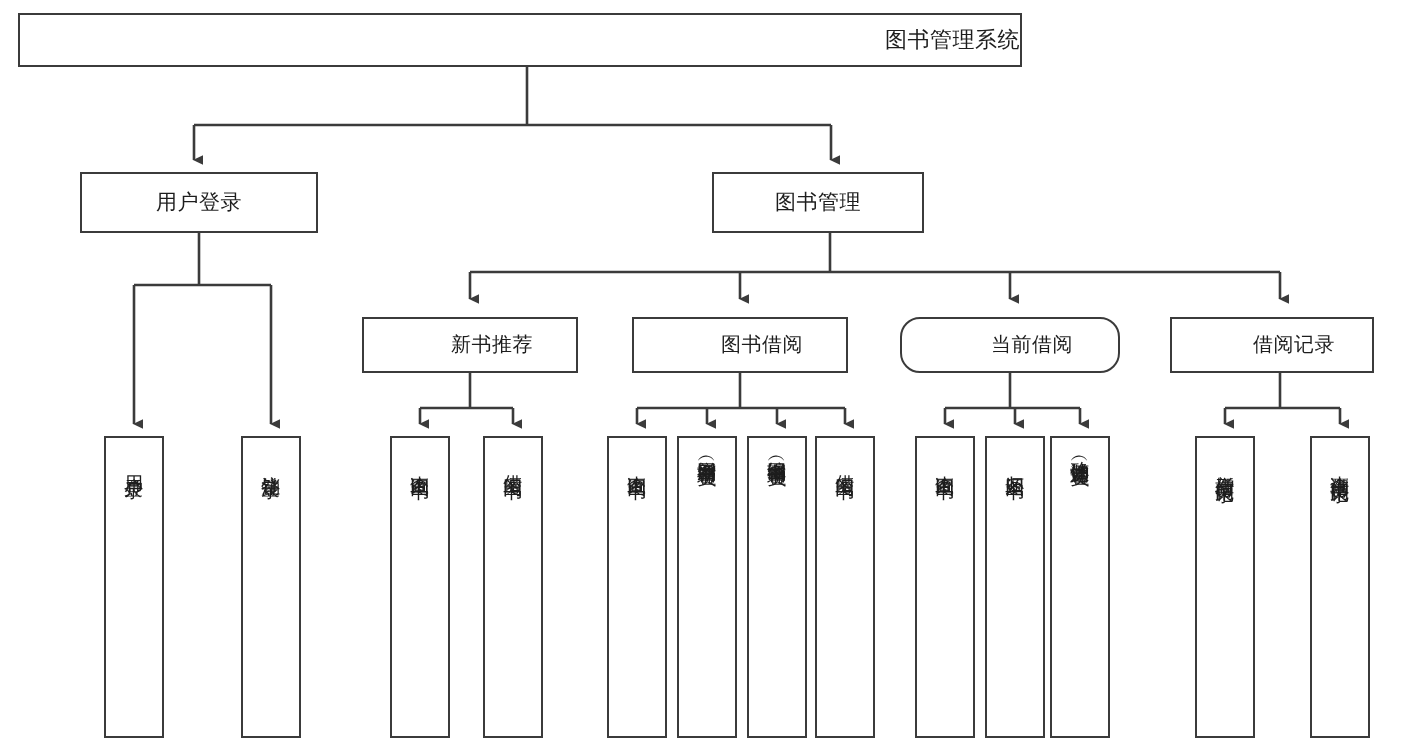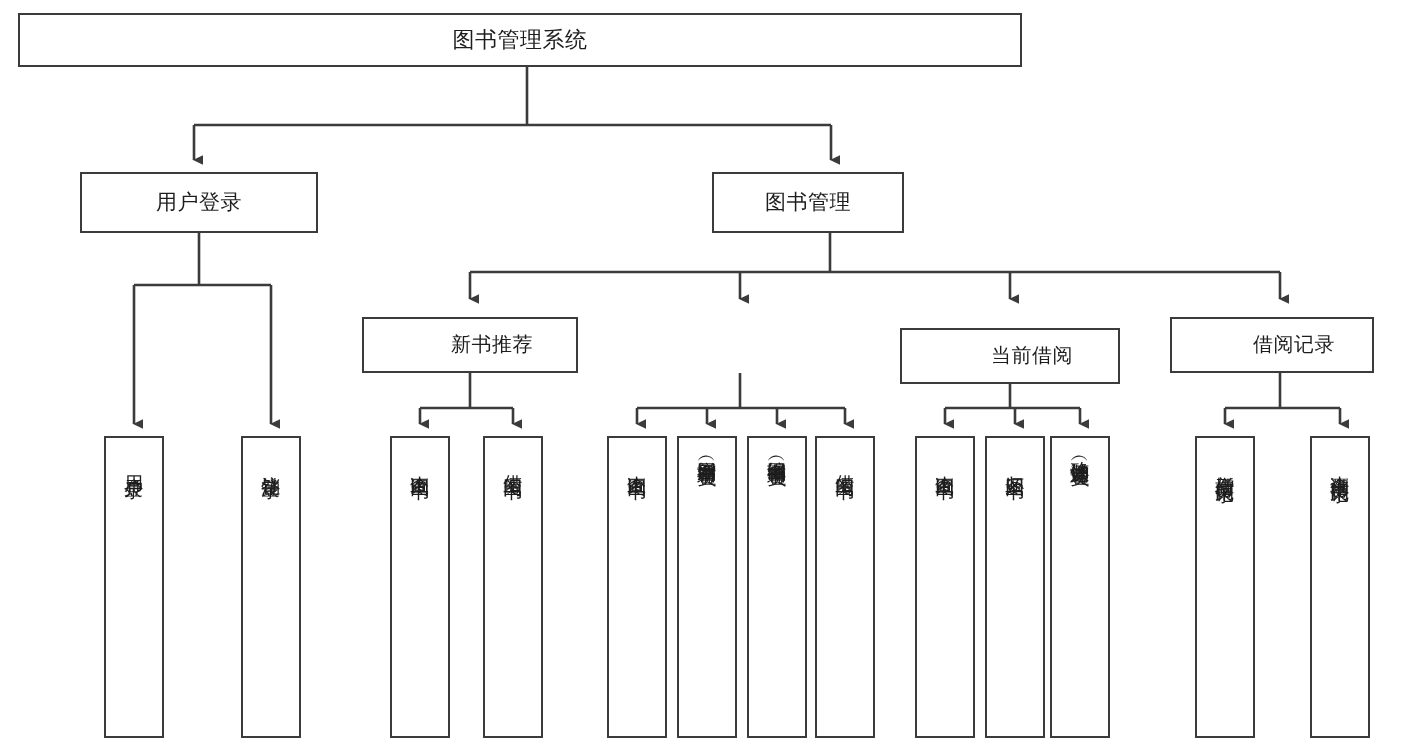--- a/index.html
+++ b/index.html
@@ -33,20 +33,21 @@
     background: #ffffff;
     border: 2.5px solid #3b3b3b;
     display: flex;
     align-items: center;
     justify-content: center;
     color: #1d1d1d;
     z-index: 2;
   }
   .node.root {
     font-size: 22px;
+    justify-content: flex-end;
   }
   .node.level1 {
     font-size: 21px;
   }
   .node.level2 {
     font-size: 20px;
     padding-left: 44px;
   }
   .node.leaf {
     font-size: 19px;
@@ -139,28 +140,31 @@
     </g>
   </svg>
 
   <div class="node root" style="left:18px; top:13px; width:1004px; height:54px;">
     <span class="node-label">图书管理系统</span>
   </div>
 
   <div class="node level1" style="left:80px; top:172px; width:238px; height:61px;">
     <span class="node-label">用户登录</span>
   </div>
-  <div class="node level1" style="left:712px; top:172px; width:192px; height:61px;">
+  <div class="node level1" style="left:712px; top:172px; width:212px; height:61px;">
     <span class="node-label">图书管理</span>
   </div>
 
   <div class="node level2" style="left:362px; top:317px; width:216px; height:56px;">
     <span class="node-label">新书推荐</span>
   </div>
-  <div class="node level2" style="left:900px; top:328px; width:220px; height:56px;">
+  <div class="node level2" style="left:632px; top:317px; width:216px; height:56px;">
+    <span class="node-label">图书借阅</span>
+  </div>
+  <div class="node level2" style="left:900px; top:317px; width:220px; height:56px;border-radius:20px;">
     <span class="node-label">当前借阅</span>
   </div>
   <div class="node level2" style="left:1170px; top:317px; width:204px; height:56px;">
     <span class="node-label">借阅记录</span>
   </div>
 
   <div class="node leaf" style="left:104px; top:436px; width:60px; height:302px;">
     <span class="node-label">用户登录</span>
   </div>
   <div class="node leaf" style="left:241px; top:436px; width:60px; height:302px;">

